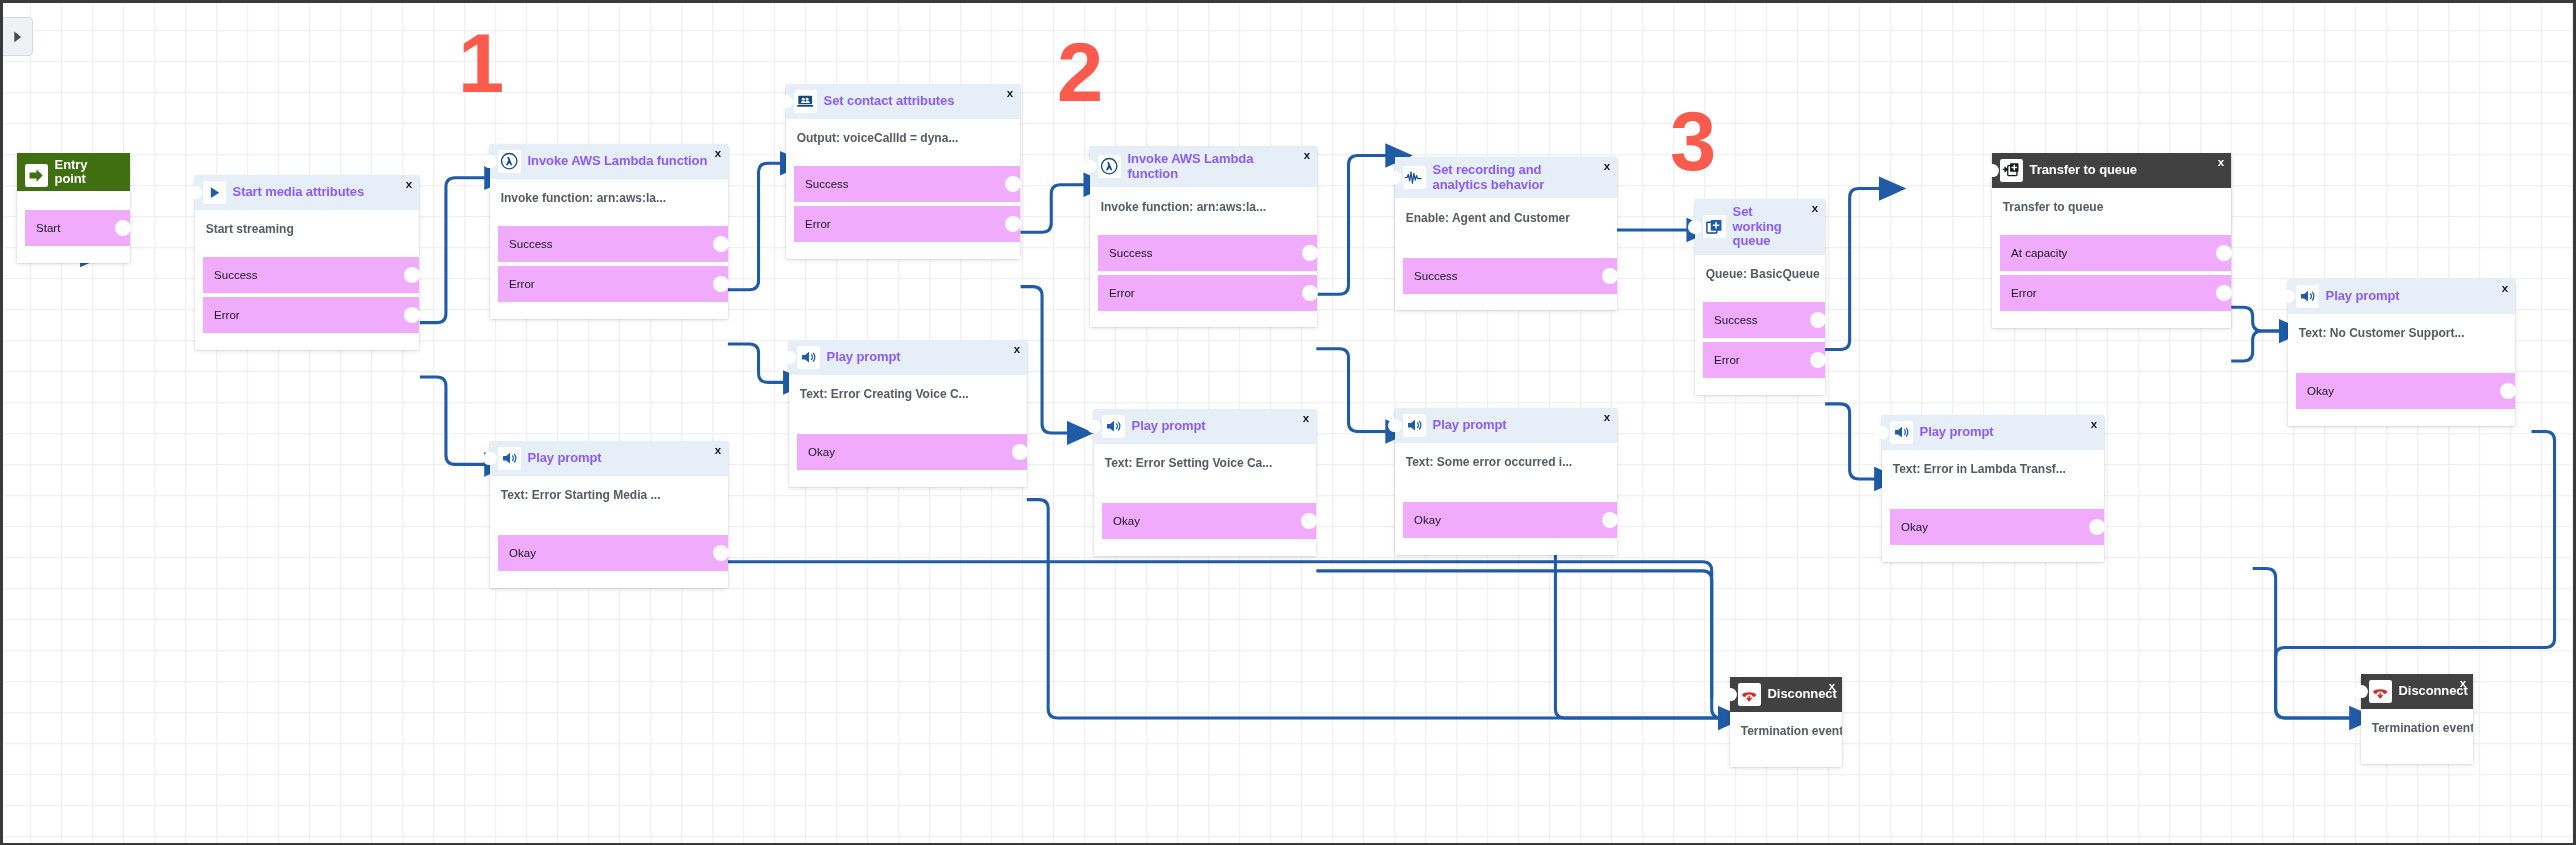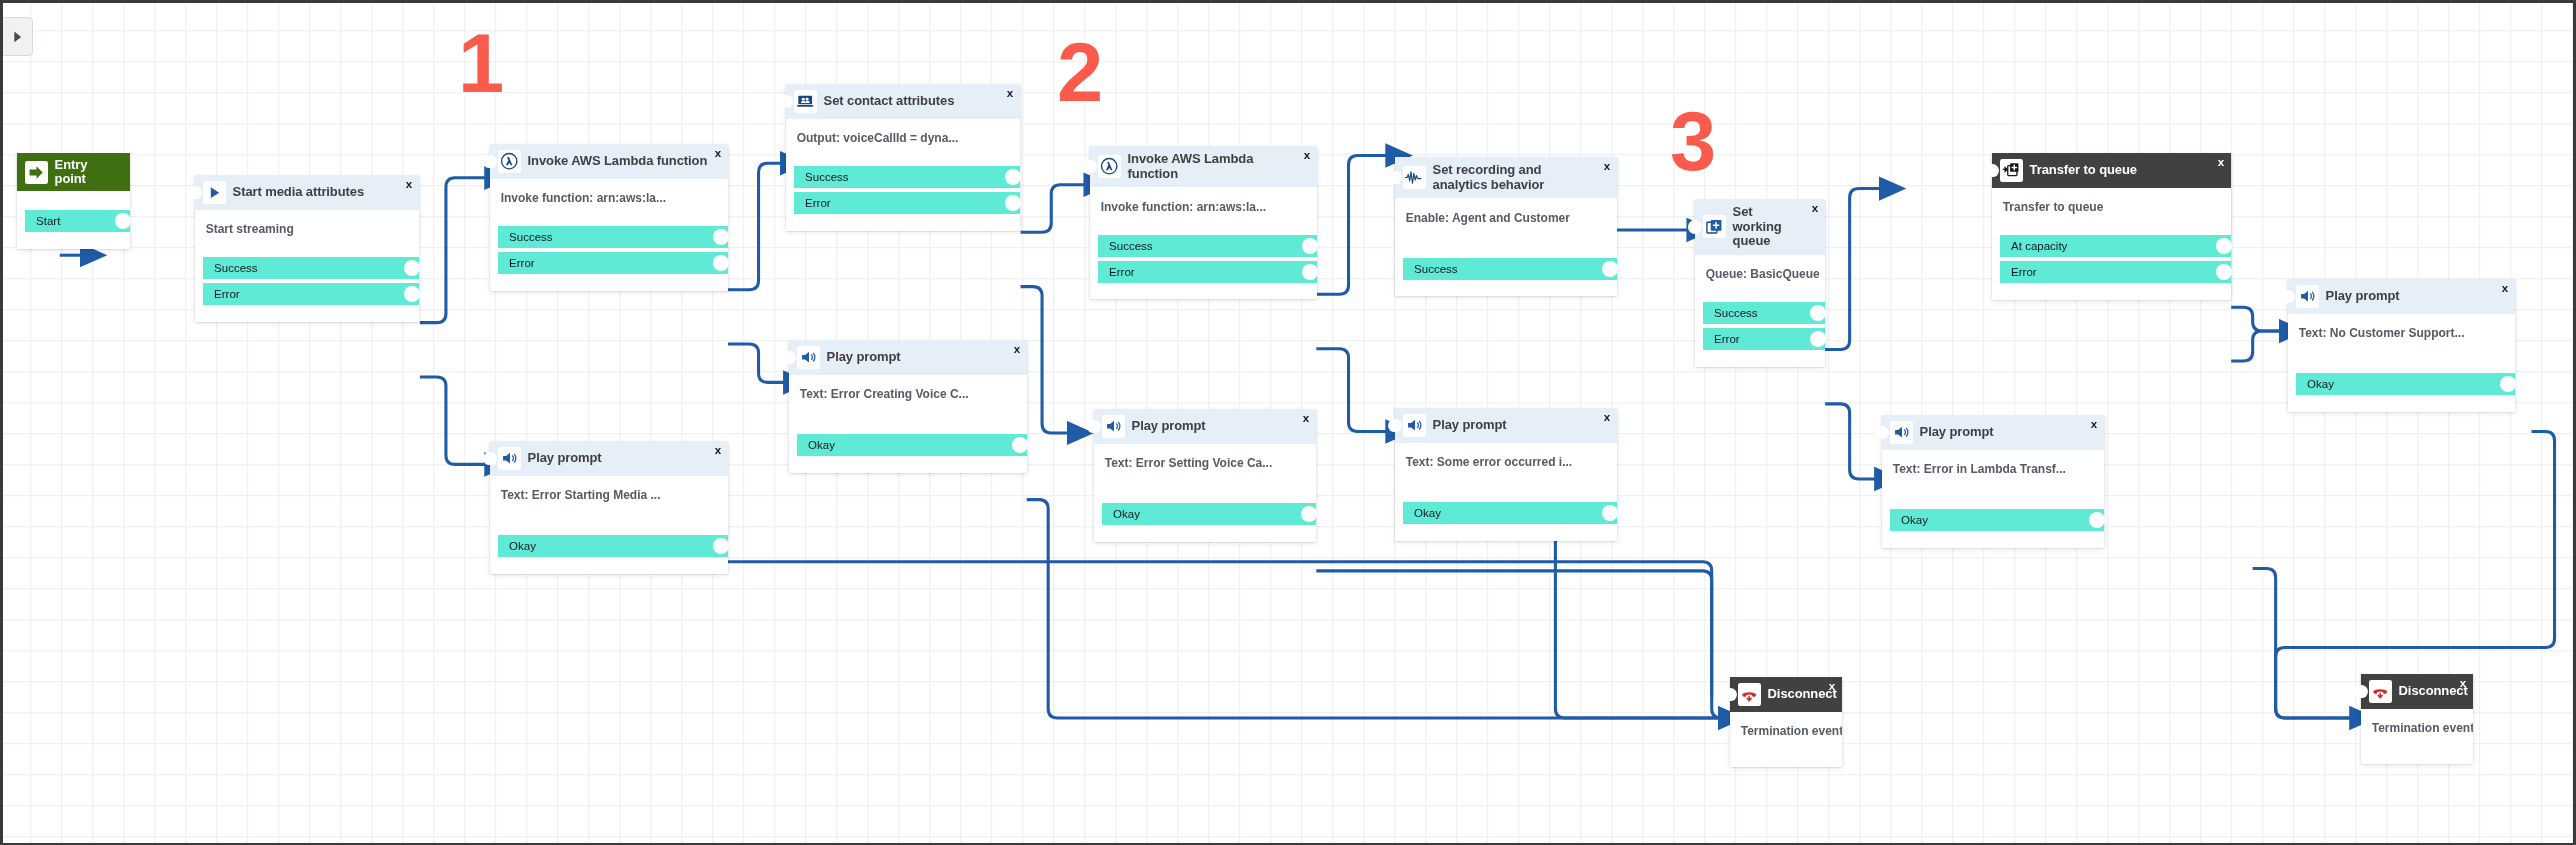--- a/index.html
+++ b/index.html
@@ -58,29 +58,29 @@
   }
   .node-head{
     position:relative;
     background:#e6eef8;
     display:flex;align-items:center;
     padding:6.1px 7.7px 6.1px 7.7px;
     min-height:34px;
     box-sizing:border-box;
   }
   .node-head.dark{background:#414141;}
-  .node-head.green{background:#3f6f11;}
+  .node-head.green{background:#3f6f11;align-items:flex-end;}
   .head-icon{
     width:23px;height:23px;background:#ffffff;border-radius:2.3px;
     flex:0 0 23px;display:flex;align-items:center;justify-content:center;
     margin-right:6.9px;
   }
   .head-icon svg{display:block;}
   .head-title{
-    font-size:13px;font-weight:bold;color:#404040;
+    font-size:13px;font-weight:bold;color:#8b5cf6;
     line-height:1.12;letter-spacing:-0.1px;
     padding-right:12.3px;
   }
   .node-head.dark .head-title,
   .node-head.green .head-title{color:#ffffff;}
   .close-x{
     position:absolute;right:6.9px;top:3.8px;
     font-size:11.5px;font-weight:bold;color:#16191f;
     line-height:1;cursor:pointer;
   }
@@ -91,22 +91,22 @@
     font-size:12px;color:#545b64;font-weight:bold;
     padding:3.1px 10.7px 0 10.7px;line-height:1.25;
     white-space:nowrap;overflow:hidden;
   }
   .spacer{height:20px;}
   .spacer-sm{height:9.2px;}
   .spacer-lg{height:32px;}
 
   .port-row{
     position:relative;
-    background:#5eead4;
-    height:22px;margin:0 0 0 8.4px;
+    background:#f0abfc;
+    height:36px;margin:0 0 0 8.4px;
     display:flex;align-items:center;
     box-sizing:border-box;
     padding-left:10.7px;
   }
   .port-row + .port-row{margin-top:4px;}
   .port-label{font-size:11.5px;color:#16191f;}
   .port-dot{
     position:absolute;right:-0.8px;top:50%;transform:translateY(-50%);
     width:16px;height:16px;border-radius:50%;
     background:#ffffff;

